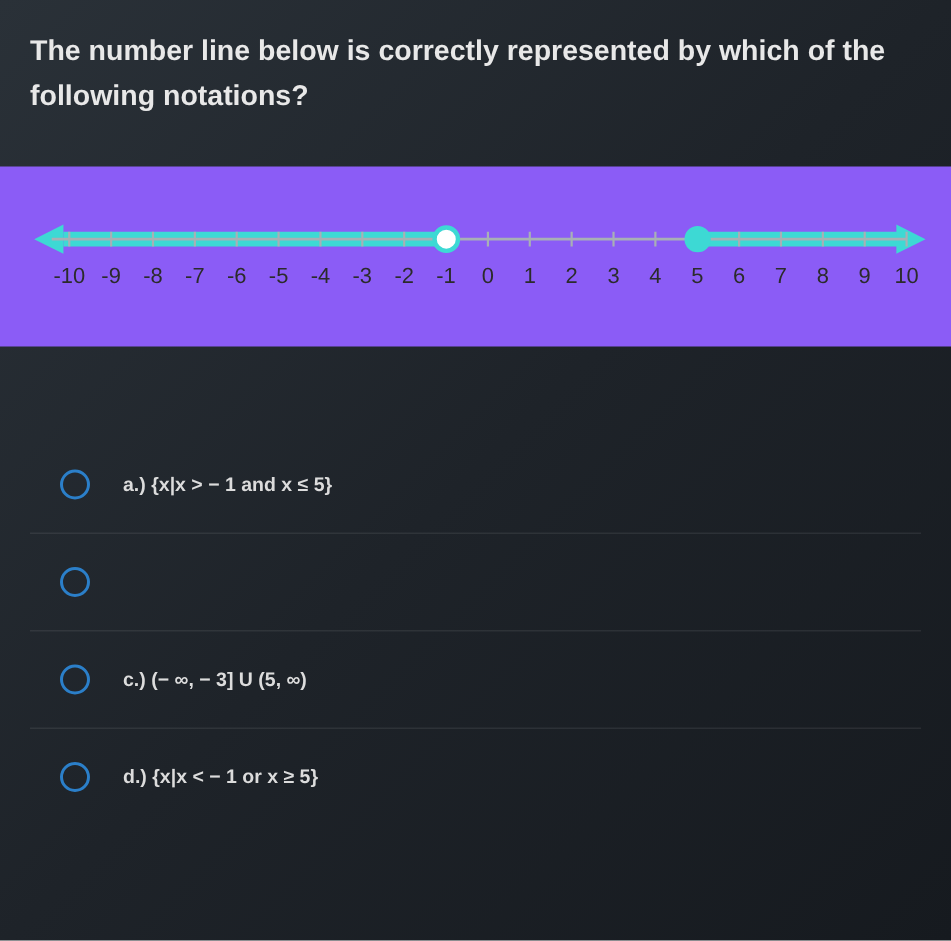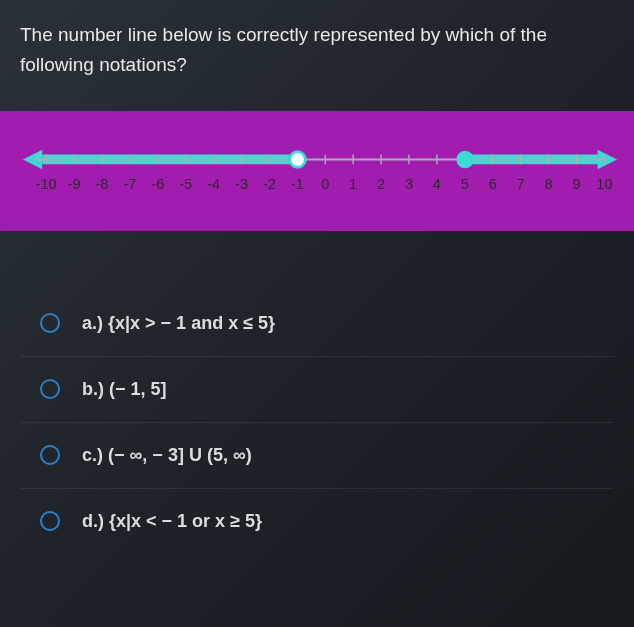--- a/index.html
+++ b/index.html
@@ -7,26 +7,26 @@
     width: 634px;
     height: 627px;
     background: linear-gradient(135deg, #2a3138 0%, #1e2329 50%, #161a1f 100%);
     font-family: Arial, Helvetica, sans-serif;
     overflow: hidden;
     position: relative;
   }
   .question-text {
     color: #e8e8e8;
     font-size: 19px;
-    font-weight: normal;
+    font-weight: bold;
     padding: 20px 20px 10px 20px;
     line-height: 1.6;
   }
   .number-line-container {
-    background: #a21caf;
+    background: #8b5cf6;
     margin: 20px 0 0 0;
     padding: 30px 15px 20px 15px;
     position: relative;
     height: 120px;
   }
   .number-line-svg {
     width: 100%;
     height: 70px;
   }
   .options {
@@ -44,21 +44,21 @@
   .option-row:first-child { border-top: none; }
   .radio {
     width: 20px;
     height: 20px;
     border: 2.5px solid #2b7fc9;
     border-radius: 50%;
     flex-shrink: 0;
   }
   .option-text {
     color: #dcdcdc;
-    font-size: 18px;
+    font-size: 13px;
     font-weight: bold;
   }
 </style>
 </head>
 <body>
 
 <div class="question-text">The number line below is correctly represented by which of the following notations?</div>
 
 <div class="number-line-container">
   <svg class="number-line-svg" viewBox="0 0 620 70">
@@ -124,23 +124,20 @@
 
 <div class="options">
   <div class="option-row">
     <div class="radio"></div>
     <div class="option-text">
       <span>a.)</span> <span>{x|x &gt; − 1 and x ≤ 5}</span>
     </div>
   </div>
   <div class="option-row">
     <div class="radio"></div>
-    <div class="option-text">
-      <span>b.)</span> <span>(− 1, 5]</span>
-    </div>
   </div>
   <div class="option-row">
     <div class="radio"></div>
     <div class="option-text">
       <span>c.)</span> <span>(− ∞, − 3] U (5, ∞)</span>
     </div>
   </div>
   <div class="option-row">
     <div class="radio"></div>
     <div class="option-text">

